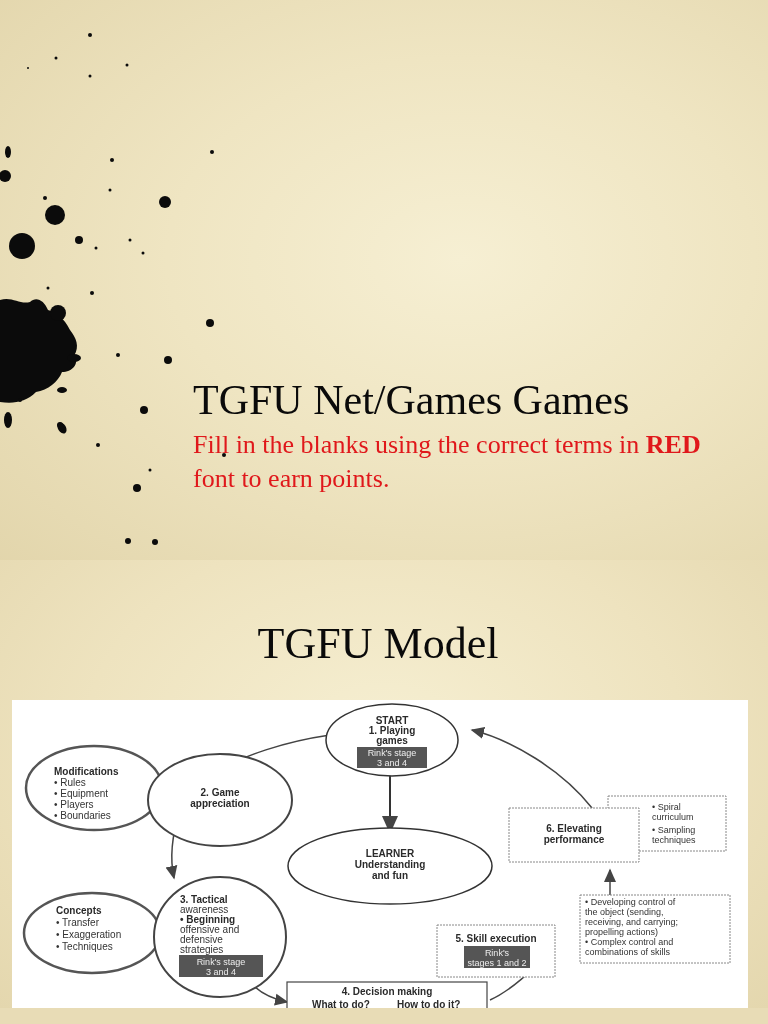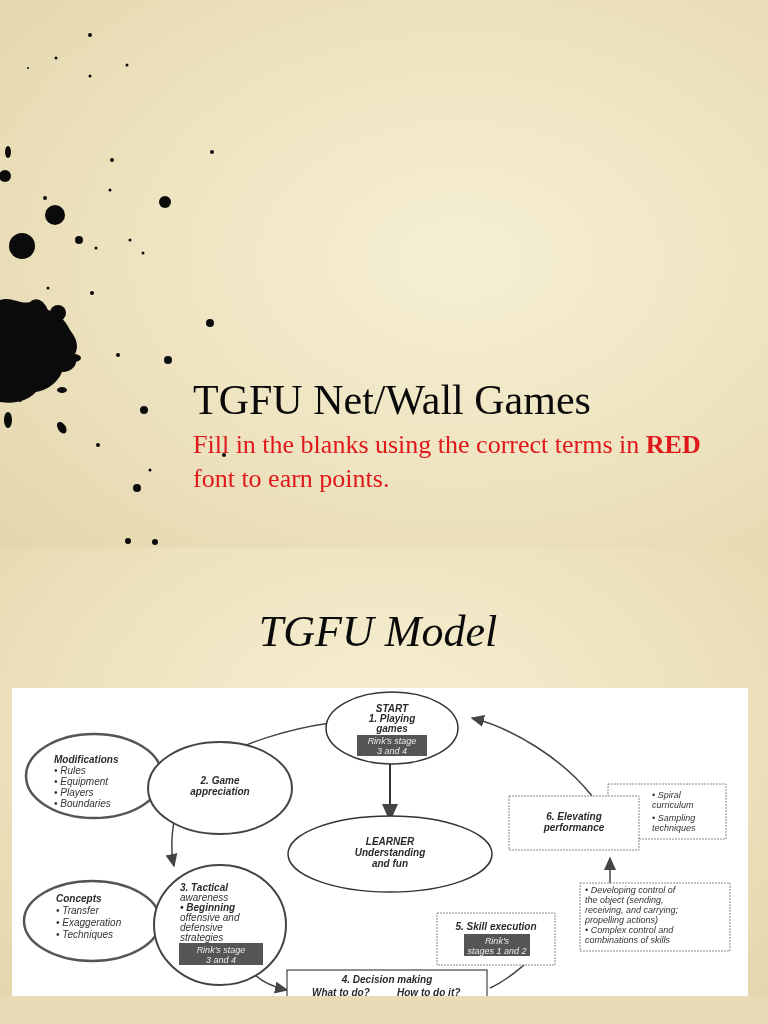--- a/index.html
+++ b/index.html
@@ -1,19 +1,19 @@
 <!DOCTYPE html>
 <html><head>
 <meta charset="utf-8">
 <style>
   html, body { margin:0; padding:0; }
   body { width:768px; height:1024px; position:relative; overflow:hidden; background:#e8dcb6; font-family:"Liberation Serif", serif; }
   .slide { position:absolute; left:0; width:768px; overflow:hidden; }
   .slide1 { top:0; height:576px; background: radial-gradient(ellipse at 60% 45%, #f6efd3 0%, #efe5c2 45%, #e2d5ab 100%); }
-  .slide2 { top:548px; height:448px; background: radial-gradient(ellipse at 50% 40%, #f6efd2 0%, #eee3bf 55%, #e4d7ae 100%); font-style: italic; }
+  .slide2 { top:560px; height:448px; background: radial-gradient(ellipse at 50% 40%, #f6efd2 0%, #eee3bf 55%, #e4d7ae 100%); }
   .splatter { position:absolute; left:0; top:0; }
   .title1 { position:absolute; left:193px; top:372px; font-size:42px; color:#0a0a0a; line-height:56px; white-space:nowrap; }
   .subtitle { position:absolute; left:193px; top:428px; width:540px; font-size:26px; color:#e0181b; line-height:34px; }
   .subtitle b { font-weight:bold; }
   .title2 { position:absolute; left:0; width:768px; top:54px; text-align:center; font-size:44px; line-height:60px; color:#0a0a0a; transform: translateX(-6px); }
   .diagram { position:absolute; left:12px; top:140px; width:736px; height:320px; background:#ffffff; }
   .diagram svg { position:absolute; left:0; top:0; }
   .dtext { font-family:"Liberation Sans", sans-serif; font-weight:bold; fill:#2a2a2a; }
   .dtext-n { font-family:"Liberation Sans", sans-serif; fill:#333; }
 </style>
@@ -62,21 +62,21 @@
       <circle cx="150" cy="470" r="1.5"></circle>
       <circle cx="98" cy="445" r="2"></circle>
       <circle cx="20" cy="400" r="2"></circle>
       <circle cx="143" cy="253" r="1.5"></circle>
       <circle cx="96" cy="248" r="1.5"></circle>
       <circle cx="45" cy="198" r="2"></circle>
       <circle cx="110" cy="190" r="1.5"></circle>
     </g>
   </svg>
 
-  <div class="title1">TGFU Net/Wall Games</div>
+  <div class="title1">TGFU Net/Games Games</div>
   <div class="subtitle"><span>Fill in the blanks using the correct terms in </span><b>RED</b><span> font to earn points.</span></div>
 </div>
 
 <div class="slide slide2">
   <div class="title2">TGFU Model</div>
 
   <div class="diagram">
     <svg width="736" height="320" viewBox="0 0 736 320">
       <defs>
         <marker id="ah" markerWidth="10" markerHeight="10" refX="8" refY="5" orient="auto">

